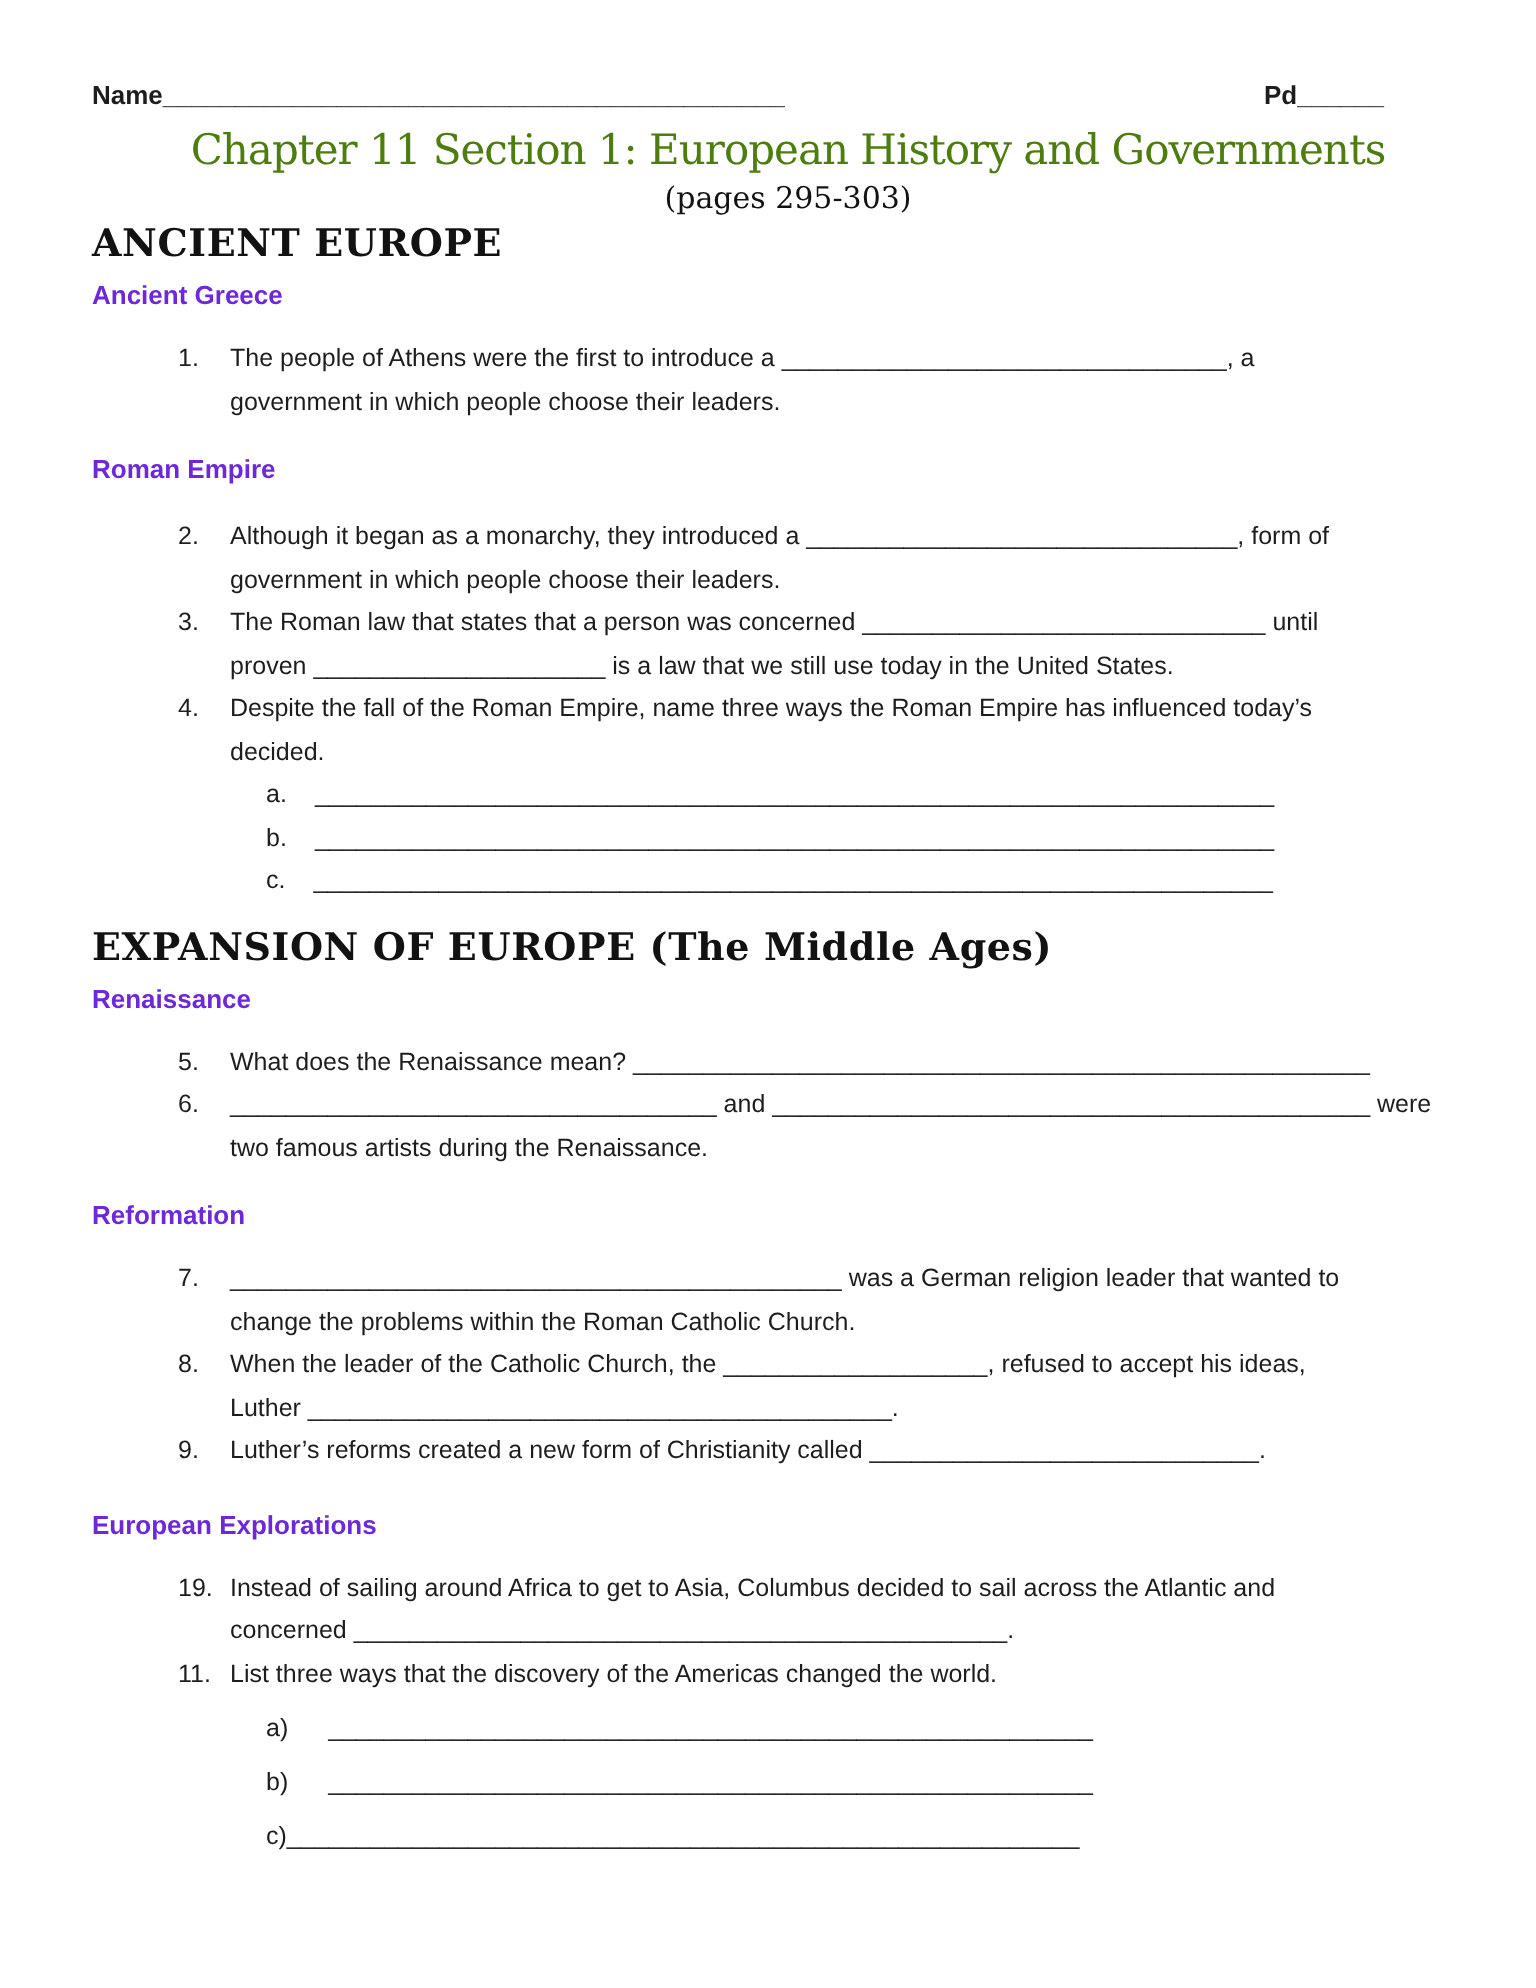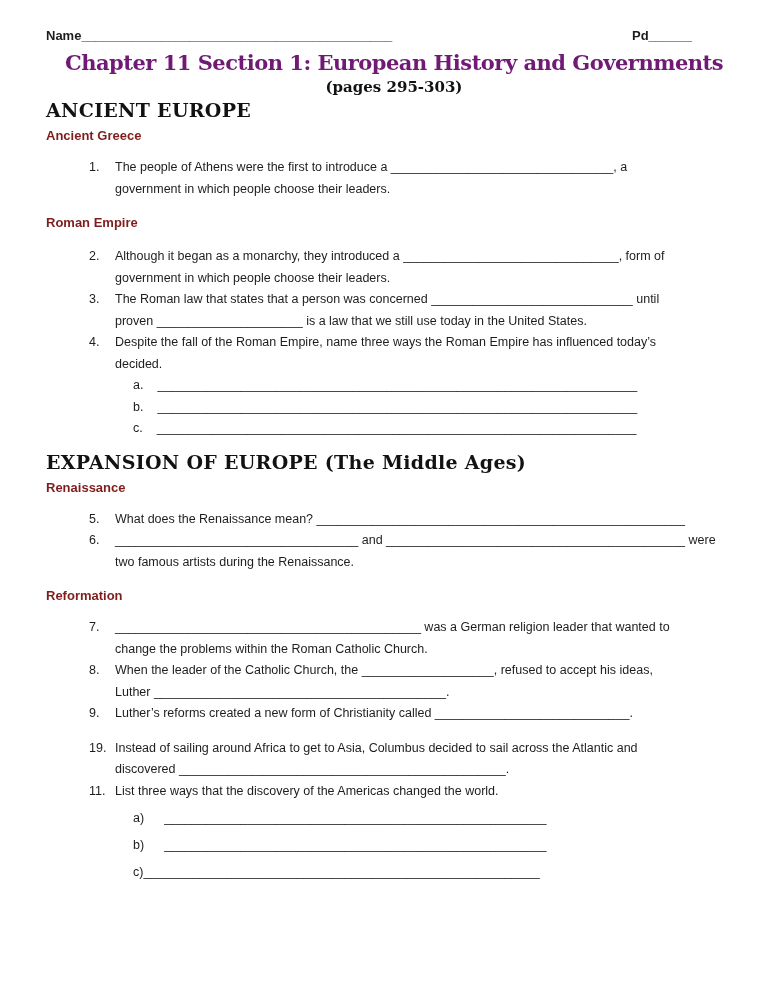--- a/index.html
+++ b/index.html
@@ -2,52 +2,52 @@
 <html><head>
 <meta charset="utf-8">
 <style>
   html, body { margin:0; padding:0; }
   body {
     width:768px; height:994px; overflow:hidden;
     background:#ffffff; color:#1d1d1d;
     font-family:"Liberation Sans", sans-serif;
     font-size:12.5px;
   }
-  .page { padding:28px 26px 0 46px; }
+  .page { padding:40px 26px 0 46px; }
 
   .hdr-row {
     display:flex; justify-content:space-between;
     font-weight:bold; font-size:13px; line-height:15px;
   }
   .pd { margin-right:50px; }
 
   .title {
     text-align:center;
     font-family:"DejaVu Serif", serif;
-    font-weight:bold; font-size:21px; line-height:26px;
-    letter-spacing:-0.5px; margin-top:7px; color:#701a75;
+    font-weight:normal; font-size:21px; line-height:26px;
+    letter-spacing:-0.5px; margin-top:7px; color:#4d7c0f;
     white-space:nowrap;
   }
   .subtitle {
     text-align:center;
     font-family:"DejaVu Serif", serif;
-    font-weight:bold; font-size:15px; line-height:18px;
+    font-weight:normal; font-size:15px; line-height:18px;
     margin-top:2px; color:#121212;
   }
 
   .sec-heading {
     font-family:"DejaVu Serif", serif;
     font-weight:bold; font-size:19px; line-height:21px;
     letter-spacing:0.3px; margin-top:4px; color:#121212;
   }
   .sec-heading.mt { margin-top:12px; }
 
   .sub-heading {
     font-weight:bold; font-size:13px; line-height:17px;
-    margin-top:6px; color:#7f1d1d;
+    margin-top:6px; color:#6d28d9;
   }
   .sub-heading.mt { margin-top:14px; }
   .sub-heading.mt2 { margin-top:17px; }
 
   .qblock { margin-left:43px; margin-top:13px; }
   .qblock.tightpad { margin-top:15px; }
   .q { display:flex; }
   .q-num { width:26px; flex-shrink:0; line-height:21.5px; }
   .q-body { flex:1; min-width:0; }
   .q-line { line-height:21.5px; white-space:nowrap; }
@@ -157,26 +157,27 @@
       </div>
     </div>
     <div class="q">
       <span class="q-num">9.</span>
       <div class="q-body">
         <div class="q-line">Luther’s reforms created a new form of Christianity called ____________________________.</div>
       </div>
     </div>
   </div>
 
+  <div class="sub-heading mt2">European Explorations</div>
   <div class="qblock">
     <div class="q">
       <span class="q-num">19.</span>
       <div class="q-body">
         <div class="q-line">Instead of sailing around Africa to get to Asia, Columbus decided to sail across the Atlantic and</div>
-        <div class="q-line">discovered _______________________________________________.</div>
+        <div class="q-line">concerned _______________________________________________.</div>
       </div>
     </div>
     <div class="q">
       <span class="q-num">11.</span>
       <div class="q-body">
         <div class="q-line">List three ways that the discovery of the Americas changed the world.</div>
         <div class="sub11">
           <div class="sub11-row">
             <span>a)</span>
             <span class="blank">_______________________________________________________</span>

